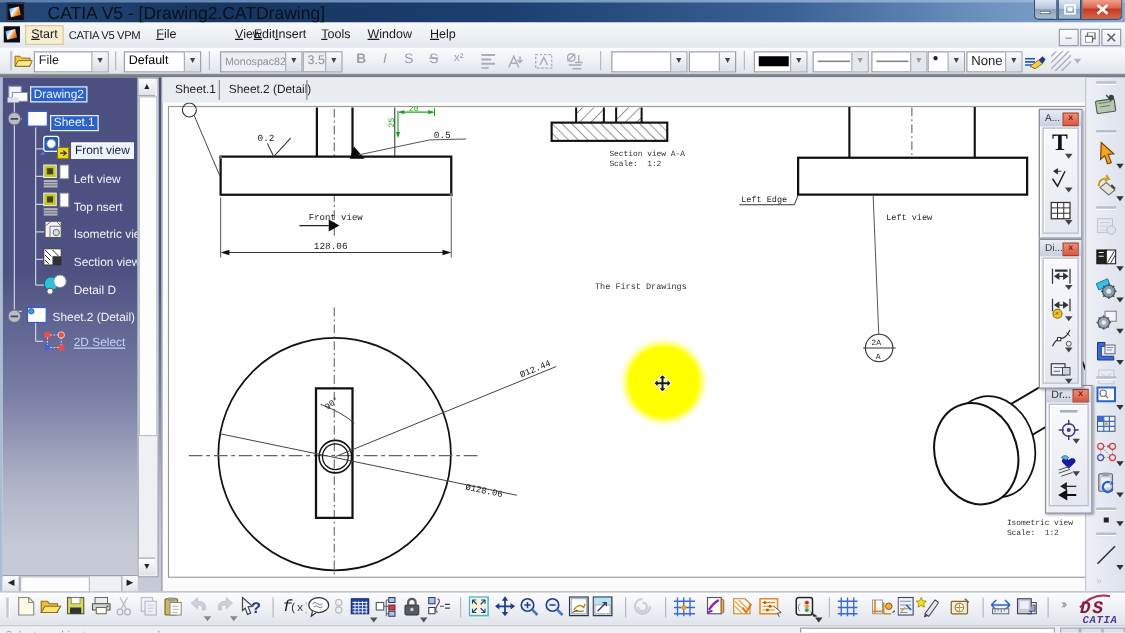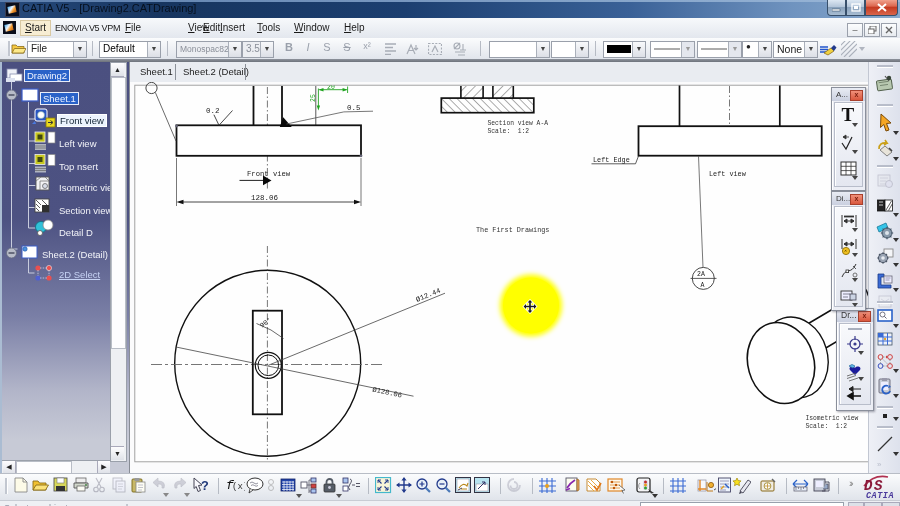--- a/index.html
+++ b/index.html
@@ -4,21 +4,21 @@
 <style>
 html,body{margin:0;padding:0;}
 body{width:900px;height:506px;overflow:hidden;font-family:"Liberation Sans",sans-serif;position:relative;background:#e7eaf0;}
 #app{position:absolute;left:0;top:0;width:900px;height:506px;}
 
 #titlebar{position:absolute;left:0;top:0;width:900px;height:18px;
 background:linear-gradient(90deg,#274b7d 0%,#17355f 18%,#1c3f70 45%,#3a6197 70%,#6f93bf 88%,#88a9cd 100%);}
 #titlebar:before{content:"";position:absolute;left:0;top:0;width:100%;height:2px;background:linear-gradient(90deg,#5b7dab,#9ab7d8);}
 #titleicon{position:absolute;left:5px;top:2px;width:13px;height:13px;background:#0a0e1c;border:1px solid #3a3f55;}
 #titleicon:after{content:"";position:absolute;left:2px;top:3px;width:8px;height:7px;background:linear-gradient(135deg,#3fa6e8 0%,#f0f6ff 40%,#f59a2c 65%,#b85c10 100%);transform:rotate(-12deg);}
-#titletext{position:absolute;left:22px;top:2px;font-size:11px;color:#06101e;letter-spacing:0px;}
+#titletext{position:absolute;left:38px;top:2px;font-size:14px;color:#06101e;letter-spacing:0px;}
 #winbtns{position:absolute;right:2px;top:0;height:15px;display:flex;}
 .wbtn{height:15px;border:1px solid #38506b;border-top:none;display:flex;align-items:center;justify-content:center;}
 #wmin{width:17px;border-radius:0 0 0 4px;background:linear-gradient(#dce7f2 0%,#b4c6da 45%,#8ba3bd 50%,#a8bdd2 100%);}
 #wmax{width:17px;background:linear-gradient(#dce7f2 0%,#b4c6da 45%,#8ba3bd 50%,#a8bdd2 100%);}
 #wclose{width:31px;border-radius:0 0 4px 0;background:linear-gradient(#f0a08c 0%,#dd6951 40%,#c53b22 50%,#d9664c 100%);}
 
 #menubar{position:absolute;left:0;top:18px;width:900px;height:20px;background:linear-gradient(#f7f9fb,#e3e7ee);border-bottom:1px solid #c8cdd6;}
 #menuicon{position:absolute;left:3px;top:3px;width:13px;height:13px;background:#0a0e1c;}
 #menuicon:after{content:"";position:absolute;left:2px;top:3px;width:8px;height:7px;background:linear-gradient(135deg,#3fa6e8 0%,#f0f6ff 40%,#f59a2c 65%,#b85c10 100%);transform:rotate(-12deg);}
 .mitem{position:absolute;top:4px;height:14px;font-size:10px;color:#1a1a1a;}
@@ -87,21 +87,21 @@
       <div class="wbtn" id="wclose">
           <svg width="10" height="9">
             <path d="M1 1 L9 8 M9 1 L1 8" stroke="#fff" stroke-width="2"></path>
           </svg>
         </div>
     </div>
   </div>
   <div id="menubar">
     <div id="menuicon"></div>
     <div class="mitem" id="mstart"><u>S</u>tart</div>
-    <div class="mitem" style="left:55px;font-size:9px;letter-spacing:-0.3px;top:5px;">ENOVIA V5 VPM</div>
+    <div class="mitem" style="left:55px;font-size:9px;letter-spacing:-0.3px;top:5px;">CATIA V5 VPM</div>
     <div class="mitem" style="left:125px;"><u>F</u>ile</div>
     <div class="mitem" style="left:155px;padding-left:48px;"><u>E</u>dit</div>
     <div class="mitem" style="left:188px;"><u>V</u>iew</div>
     <div class="mitem" style="left:220px;"><u>I</u>nsert</div>
     <div class="mitem" style="left:257px;"><u>T</u>ools</div>
     <div class="mitem" style="left:294px;"><u>W</u>indow</div>
     <div class="mitem" style="left:344px;"><u>H</u>elp</div>
     <div id="mdibtns">
       <div class="mdib">–</div>
       <div class="mdib">

